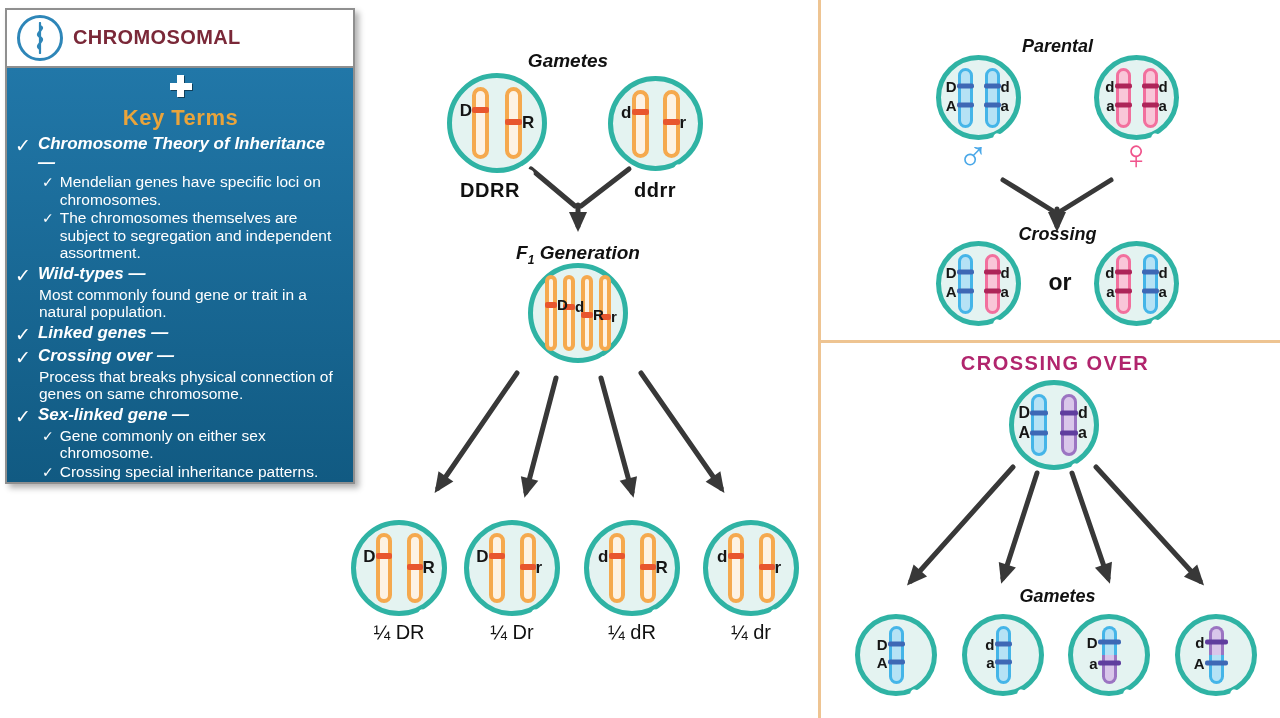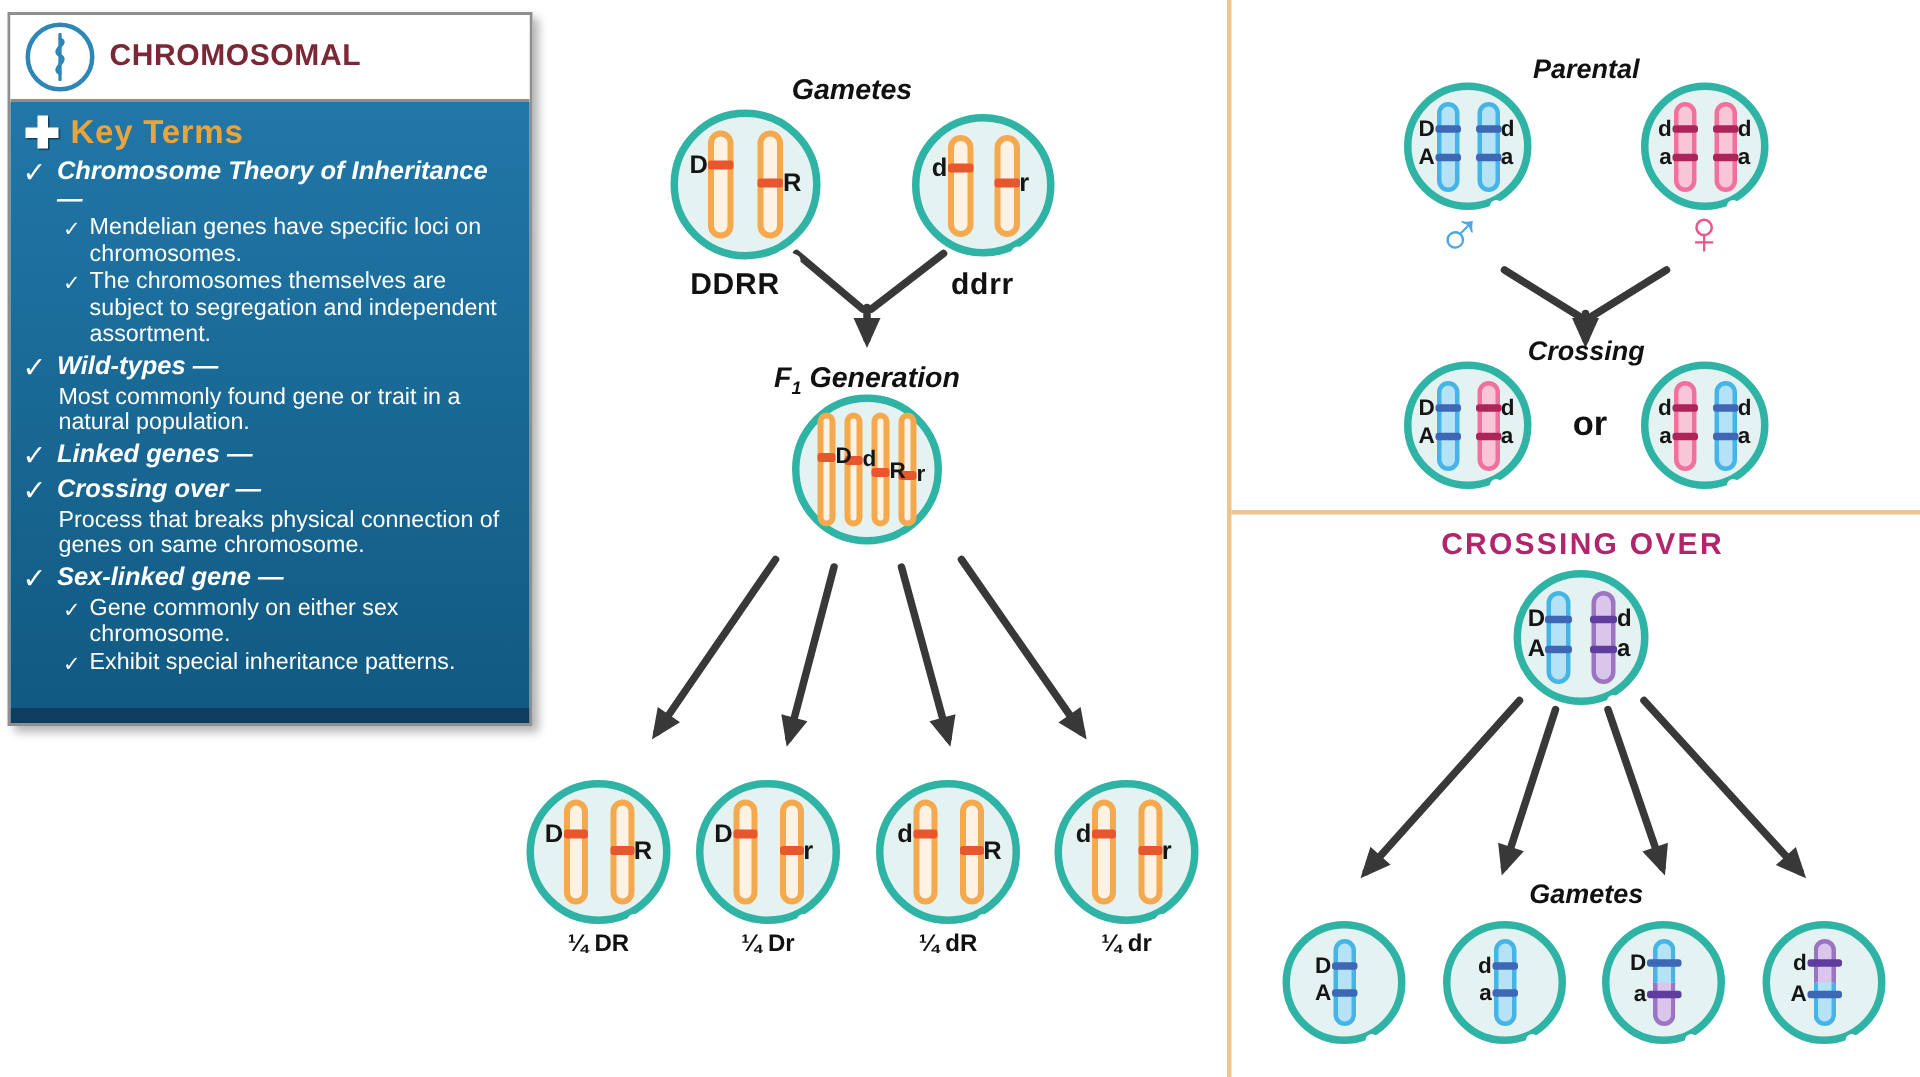--- a/index.html
+++ b/index.html
@@ -12,21 +12,21 @@
     display:flex;flex-direction:column;}
   .panel-header{display:flex;align-items:center;gap:10px;padding:5px 10px;background:#fff;
     border-bottom:2px solid var(--grey,#8f8f8f);}
   .logo{width:46px;height:46px;border:3px solid var(--logoblue,#2e86b8);border-radius:50%;
     display:flex;align-items:center;justify-content:center;box-sizing:border-box;flex:0 0 auto;}
   .panel-title{margin:0;font-size:20px;line-height:1.08;font-weight:800;letter-spacing:.4px;
     color:var(--maroon,#7a2838);}
   .panel-body{flex:1;padding:5px 9px 2px 8px;color:#fff;
     background:linear-gradient(180deg,var(--pblue1,#2177a8) 0%,var(--pblue2,#115a82) 100%);}
   .panel-footer{height:10px;background:var(--pfooter,#0e3d5f);}
-  .key-terms-header{display:flex;align-items:center;gap:8px;margin:2px 0 4px 2px;}
+  .key-terms-header{display:flex;align-items:center;gap:8px;margin:2px 0 4px 2px;flex-direction:column;}
   .plus-icon{position:relative;width:22px;height:22px;flex:0 0 auto;filter:drop-shadow(1px 1px 0 rgba(0,0,0,.45));}
   .plus-icon::before{content:'';position:absolute;left:7.5px;top:0;width:7px;height:22px;background:#fff;}
   .plus-icon::after{content:'';position:absolute;top:7.5px;left:0;width:22px;height:7px;background:#fff;}
   .key-terms-title{color:var(--keyorange,#e9a43b);font-size:22px;font-weight:700;letter-spacing:.5px;}
   .term-row{display:flex;gap:7px;align-items:flex-start;margin-top:3px;}
   .chk{font-weight:700;line-height:1;flex:0 0 auto;}
   .main-chk{font-size:19px;margin-top:1px;}
   .term-name{font-style:italic;font-size:17px;font-weight:600;line-height:1.1;}
   .sub-row{display:flex;gap:6px;margin-left:24px;margin-top:1px;align-items:flex-start;}
   .sub-row.checked{margin-left:27px;}
@@ -54,21 +54,21 @@
   .allele{position:absolute;transform:translateY(-50%);font-weight:700;color:#151515;
     z-index:3;line-height:1;font-size:var(--lfs,16px);}
   .al-left{right:calc(100% + 4px);}
   .al-right{left:calc(100% + 4px);}
 
   
   .lbl{position:absolute;text-align:center;}
   .script{font-style:italic;font-weight:600;font-size:19px;color:#111;}
   .script-sm{font-style:italic;font-weight:600;font-size:18px;color:#111;}
   .geno{font-weight:700;font-size:20px;letter-spacing:.5px;color:#111;}
-  .frac{font-weight:700;font-size:16px;color:#111;}
+  .frac{font-weight:400;font-size:20px;color:#111;}
   .or{font-weight:700;font-size:23px;color:#111;}
   .section-title{color:var(--magenta,#b1256d);font-weight:800;font-size:20px;letter-spacing:1.5px;}
   .sexsym{font-size:42px;font-weight:700;line-height:1;}
   .male{color:var(--male,#4aa8e8);}
   .female{color:var(--female,#f0548c);}
   sub{font-size:12px;}
   .overlay{position:absolute;left:0;top:0;pointer-events:none;}
 </style>
 </head>
 <body>
@@ -126,21 +126,21 @@
           <div class="term-row">
             <span class="chk main-chk">✓</span>
             <span class="term-name">Sex-linked gene —</span>
           </div>
           <div class="sub-row checked">
             <span class="chk sub-chk">✓</span>
             <span class="sub-text">Gene commonly on either sex chromosome.</span>
           </div>
           <div class="sub-row checked">
             <span class="chk sub-chk">✓</span>
-            <span class="sub-text">Exhibit special inheritance patterns.</span>
+            <span class="sub-text">Crossing special inheritance patterns.</span>
           </div>
         </div>
     </div>
     <div class="panel-footer"></div>
   </aside>
 
   <div class="v-divider"></div>
   <div class="h-divider"></div>
 
   <svg class="overlay" width="1280" height="718" viewBox="0 0 1280 718">

